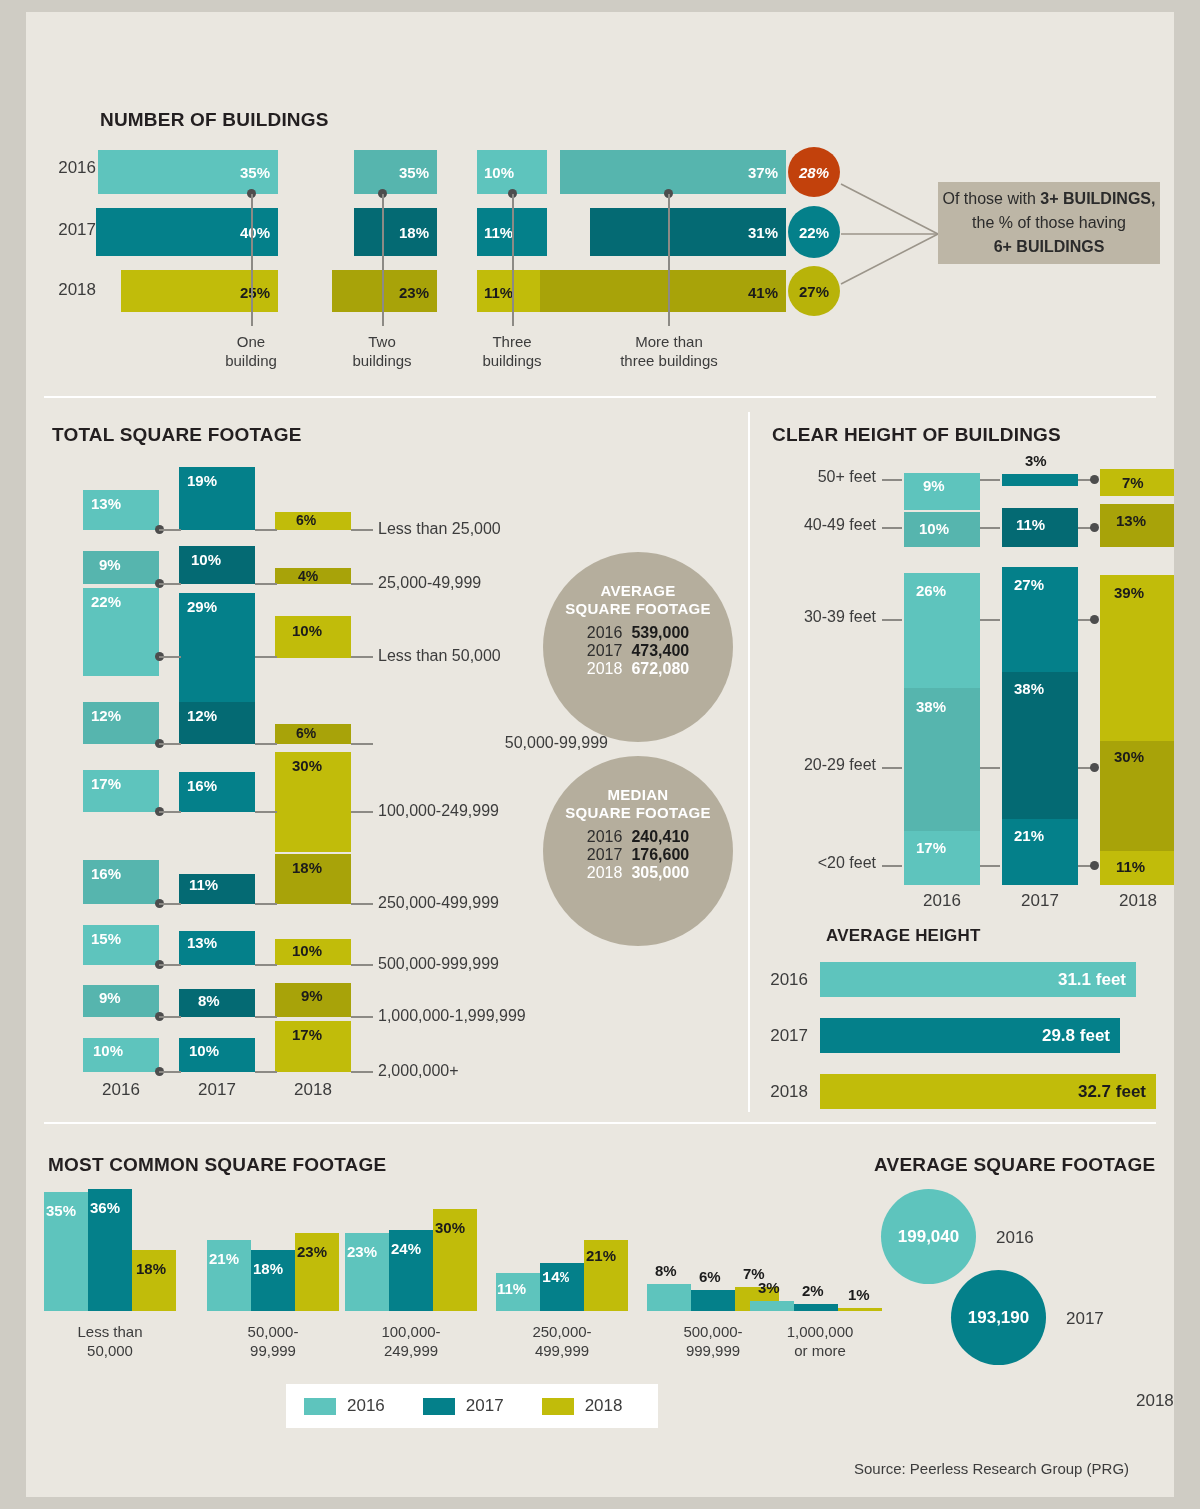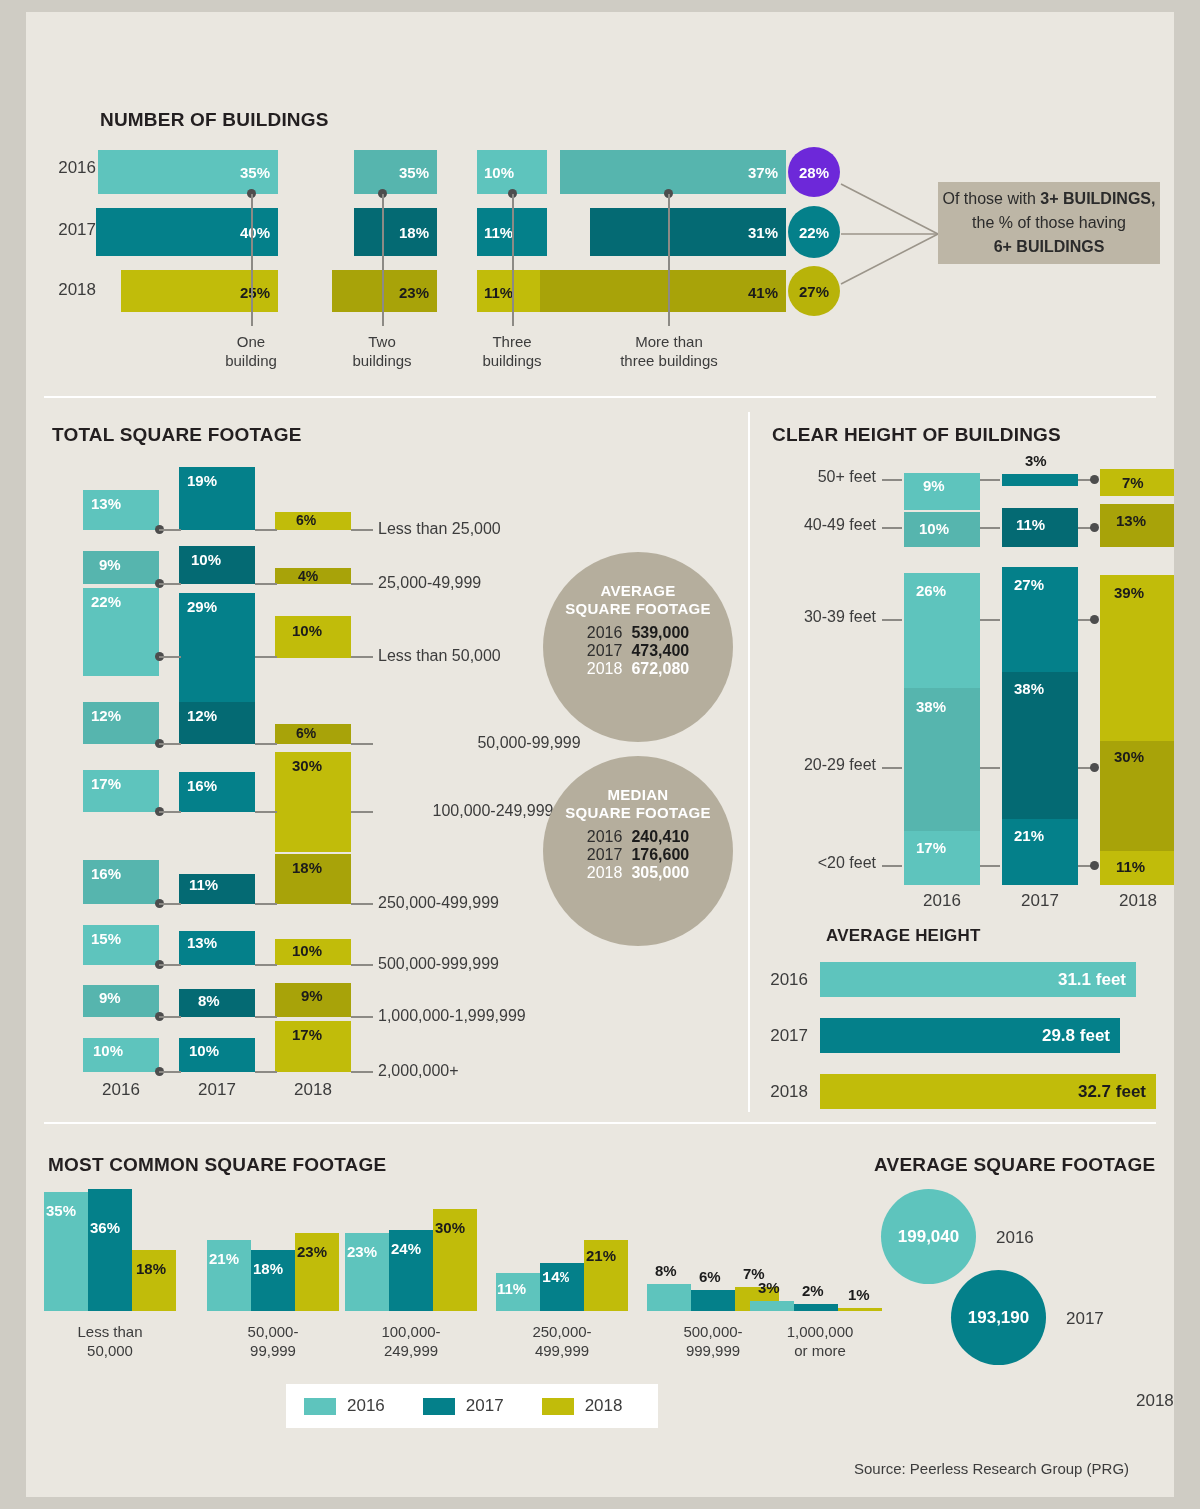--- a/index.html
+++ b/index.html
@@ -119,21 +119,21 @@
   <div class="barlabel w" style="left:564px;top:212px;width:188px;text-align:right;">31%</div>
   <div class="bar" style="left:514px;top:258px;width:246px;height:42px;background:#a8a309;"></div>
   <div class="barlabel k" style="left:514px;top:272px;width:238px;text-align:right;">41%</div>
   <div class="dot" style="left:638px;top:177px;"></div>
   <div class="vconn" style="left:642px;top:182px;height:132px;"></div>
   <div class="abs catlabel" style="left:578px;top:320px;width:130px;">
     <div>More than</div>
     <div>three buildings</div>
   </div>
 
-  <div class="ell w" style="left:762px;top:135px;width:52px;height:50px;background:#6d28d9;">28%</div>
+  <div class="ell w" style="left:762px;top:135px;width:52px;height:50px;background:#c2410c;font-style:italic;">28%</div>
   <div class="ell w" style="left:762px;top:194px;width:52px;height:52px;background:#04808a;">22%</div>
   <div class="ell k" style="left:762px;top:254px;width:52px;height:50px;background:#b8b309;">27%</div>
 
   <svg class="abs" style="left:812px;top:150px;width:110px;height:140px;" viewBox="0 0 110 140">
     <line x1="3" y1="22" x2="100" y2="72" stroke="#9b958a" stroke-width="1.6"></line>
     <line x1="3" y1="72" x2="100" y2="72" stroke="#9b958a" stroke-width="1.6"></line>
     <line x1="3" y1="122" x2="100" y2="72" stroke="#9b958a" stroke-width="1.6"></line>
   </svg>
 
   <div class="callout" style="left:912px;top:170px;width:222px;height:82px;">
@@ -187,33 +187,33 @@
   <div class="bar" style="left:57px;top:690px;width:76px;height:42px;background:#56b5ae;"></div>
   <div class="barlabel w" style="left:65px;top:695px;">12%</div>
   <div class="bar" style="left:153px;top:690px;width:76px;height:42px;background:#046a73;"></div>
   <div class="barlabel w" style="left:161px;top:695px;">12%</div>
   <div class="bar" style="left:249px;top:712px;width:76px;height:20px;background:#a8a309;"></div>
   <div class="barlabel k" style="left:270px;top:713px;font-size:14px;">6%</div>
   <div class="dot" style="left:129px;top:727px;"></div>
   <div class="connector" style="left:133px;top:731px;width:22px;"></div>
   <div class="connector" style="left:229px;top:731px;width:22px;"></div>
   <div class="connector" style="left:325px;top:731px;width:22px;"></div>
-  <div class="abs rowlabel" style="left:352px;top:722px;width:230px;text-align:center;margin-left:36px;">50,000-99,999</div>
+  <div class="abs rowlabel" style="left:352px;top:722px;width:230px;text-align:right;">50,000-99,999</div>
 
   <div class="bar" style="left:57px;top:758px;width:76px;height:42px;background:#5ec4bd;"></div>
   <div class="barlabel w" style="left:65px;top:763px;">17%</div>
   <div class="bar" style="left:153px;top:760px;width:76px;height:40px;background:#04808a;"></div>
   <div class="barlabel w" style="left:161px;top:765px;">16%</div>
   <div class="bar" style="left:249px;top:740px;width:76px;height:100px;background:#c1bc0a;"></div>
   <div class="barlabel k" style="left:266px;top:745px;">30%</div>
   <div class="dot" style="left:129px;top:795px;"></div>
   <div class="connector" style="left:133px;top:799px;width:22px;"></div>
   <div class="connector" style="left:229px;top:799px;width:22px;"></div>
   <div class="connector" style="left:325px;top:799px;width:22px;"></div>
-  <div class="abs rowlabel" style="left:352px;top:790px;width:230px;text-align:center;">100,000-249,999</div>
+  <div class="abs rowlabel" style="left:352px;top:790px;width:230px;text-align:left;">100,000-249,999</div>
 
   <div class="bar" style="left:57px;top:848px;width:76px;height:44px;background:#56b5ae;"></div>
   <div class="barlabel w" style="left:65px;top:853px;">16%</div>
   <div class="bar" style="left:153px;top:862px;width:76px;height:30px;background:#046a73;"></div>
   <div class="barlabel w" style="left:163px;top:864px;">11%</div>
   <div class="bar" style="left:249px;top:842px;width:76px;height:50px;background:#a8a309;"></div>
   <div class="barlabel k" style="left:266px;top:847px;">18%</div>
   <div class="dot" style="left:129px;top:887px;"></div>
   <div class="connector" style="left:133px;top:891px;width:22px;"></div>
   <div class="connector" style="left:229px;top:891px;width:22px;"></div>
@@ -376,21 +376,21 @@
   <div class="bar" style="left:794px;top:1062px;width:336px;height:35px;background:#c1bc0a;"></div>
   <div class="barlabel k" style="left:794px;top:1070px;width:326px;text-align:right;font-size:17px;">32.7 feet</div>
 
   <div class="divider" style="left:18px;top:1110px;width:1112px;"></div>
 
   <div class="abs sec-title" style="left:22px;top:1142px;">MOST COMMON SQUARE FOOTAGE</div>
 
   <div class="bar" style="left:18px;top:1180px;width:44px;height:119px;background:#5ec4bd;"></div>
   <div class="barlabel w" style="left:20px;top:1190px;">35%</div>
   <div class="bar" style="left:62px;top:1177px;width:44px;height:122px;background:#04808a;"></div>
-  <div class="barlabel w" style="left:64px;top:1187px;margin-top:20px;">36%</div>
+  <div class="barlabel w" style="left:64px;top:1187px;">36%</div>
   <div class="bar" style="left:106px;top:1238px;width:44px;height:61px;background:#c1bc0a;"></div>
   <div class="barlabel k" style="left:110px;top:1248px;">18%</div>
   <div class="abs catlabel" style="left:14px;top:1310px;width:140px;">
     <div>Less than</div>
     <div>50,000</div>
   </div>
 
   <div class="bar" style="left:181px;top:1228px;width:44px;height:71px;background:#5ec4bd;"></div>
   <div class="barlabel w" style="left:183px;top:1238px;">21%</div>
   <div class="bar" style="left:225px;top:1238px;width:44px;height:61px;background:#04808a;"></div>

